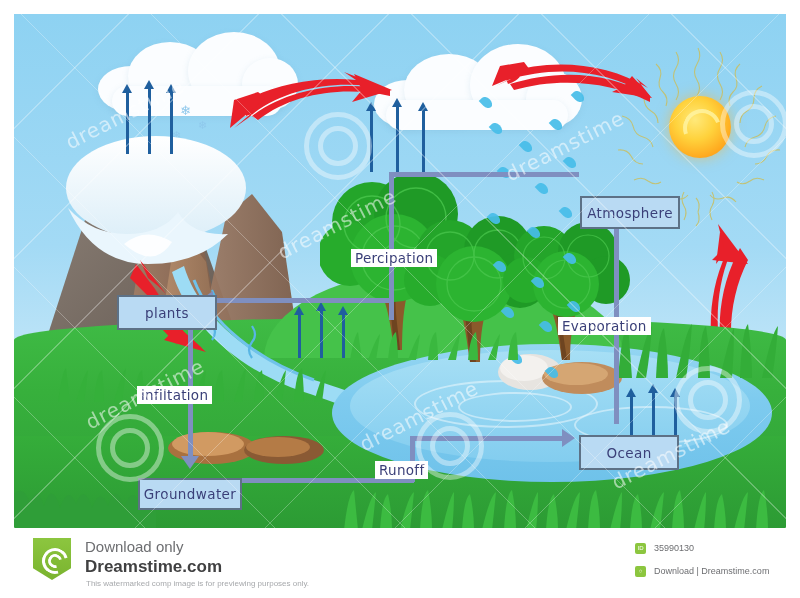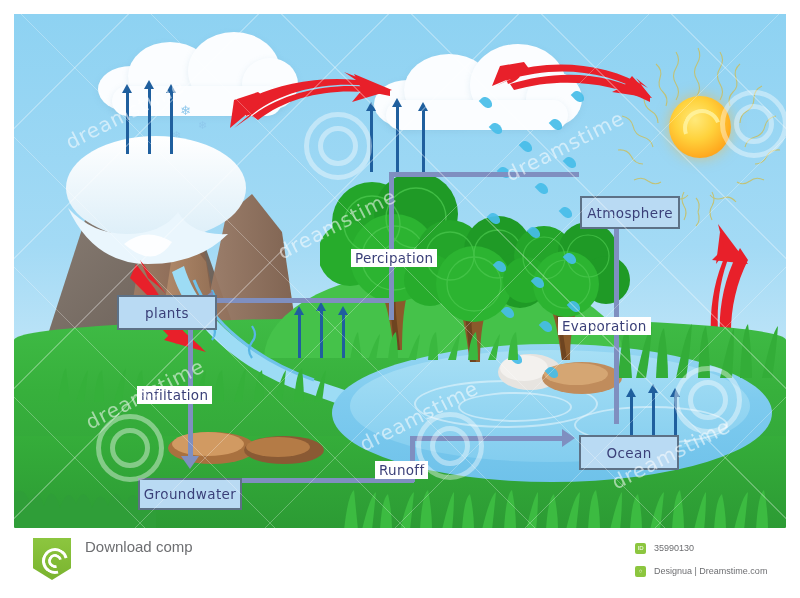--- a/index.html
+++ b/index.html
@@ -493,22 +493,24 @@
     <div class="wm-spiral" style="left:290px;top:98px;"></div>
     <div class="wm-spiral" style="left:706px;top:76px;"></div>
     <div class="wm-spiral" style="left:402px;top:398px;"></div>
     <div class="wm-spiral" style="left:660px;top:352px;"></div>
   </div>
 
   <div id="footer">
     <div class="dt-badge">
         <i></i>
       </div>
-    <div class="dl-1">Download comp</div>
+    <div class="dl-1">Download only</div>
+    <div class="dl-2">Dreamstime.com</div>
+    <div class="dl-3">This watermarked comp image is for previewing purposes only.</div>
 
     <div class="meta-ic" style="left:635px;top:15px;">ID</div>
     <div class="meta-row" style="left:654px;top:15px;">35990130</div>
 
     <div class="meta-ic" style="left:635px;top:38px;">○</div>
-    <div class="meta-row" style="left:654px;top:38px;">Designua | Dreamstime.com</div>
+    <div class="meta-row" style="left:654px;top:38px;">Download | Dreamstime.com</div>
   </div>
 
 </div>
 
 </body></html>

